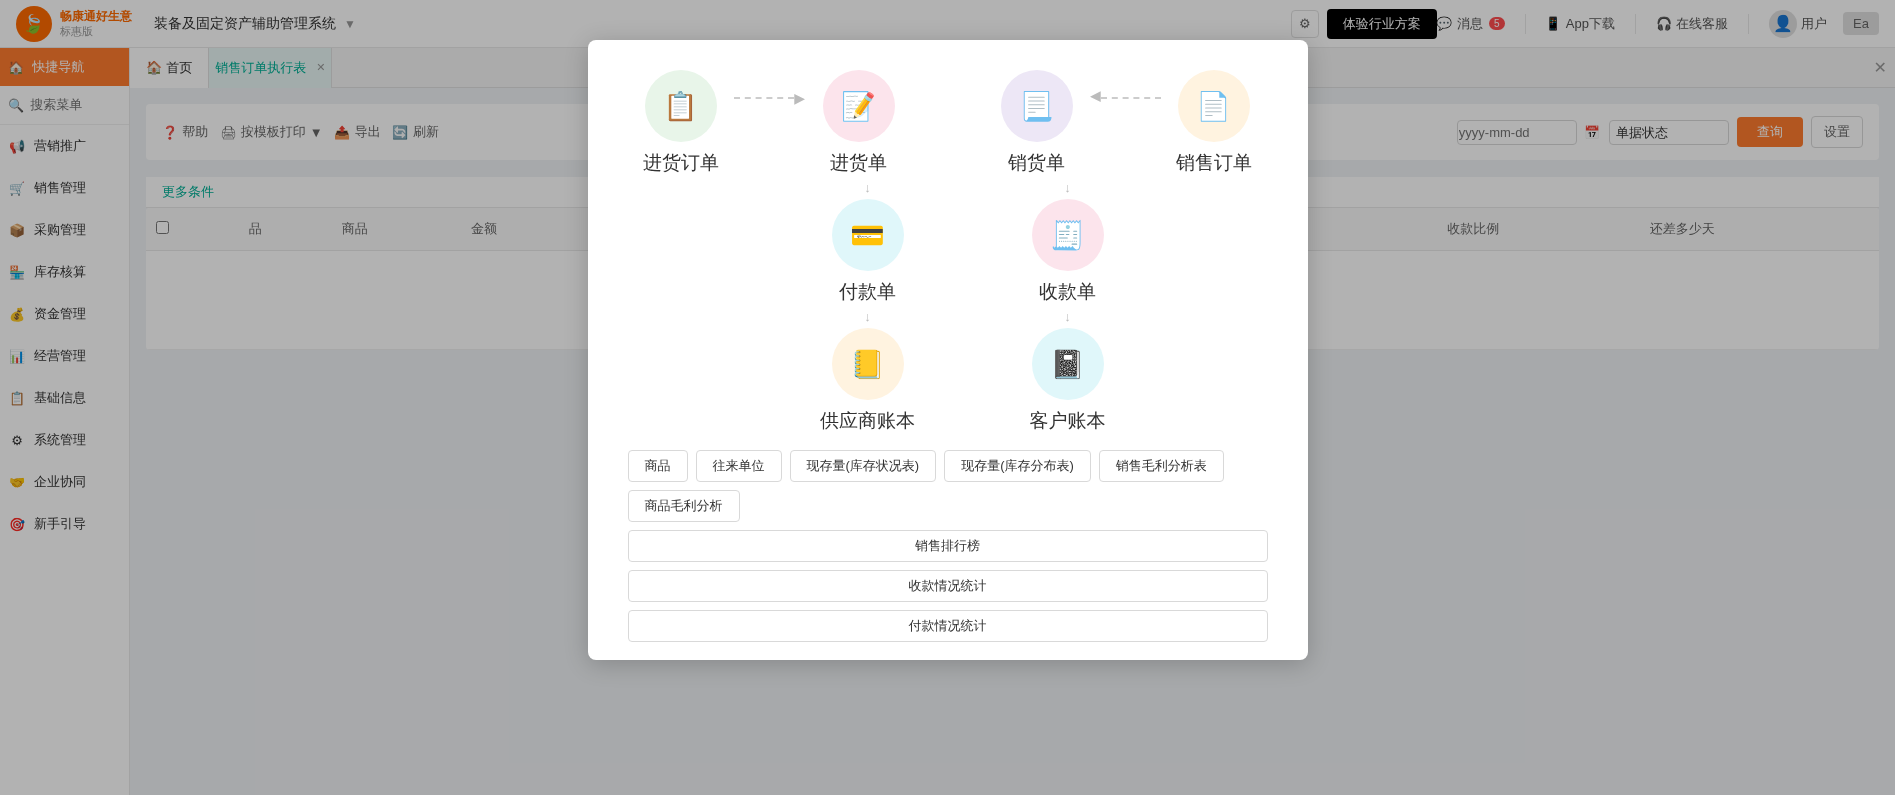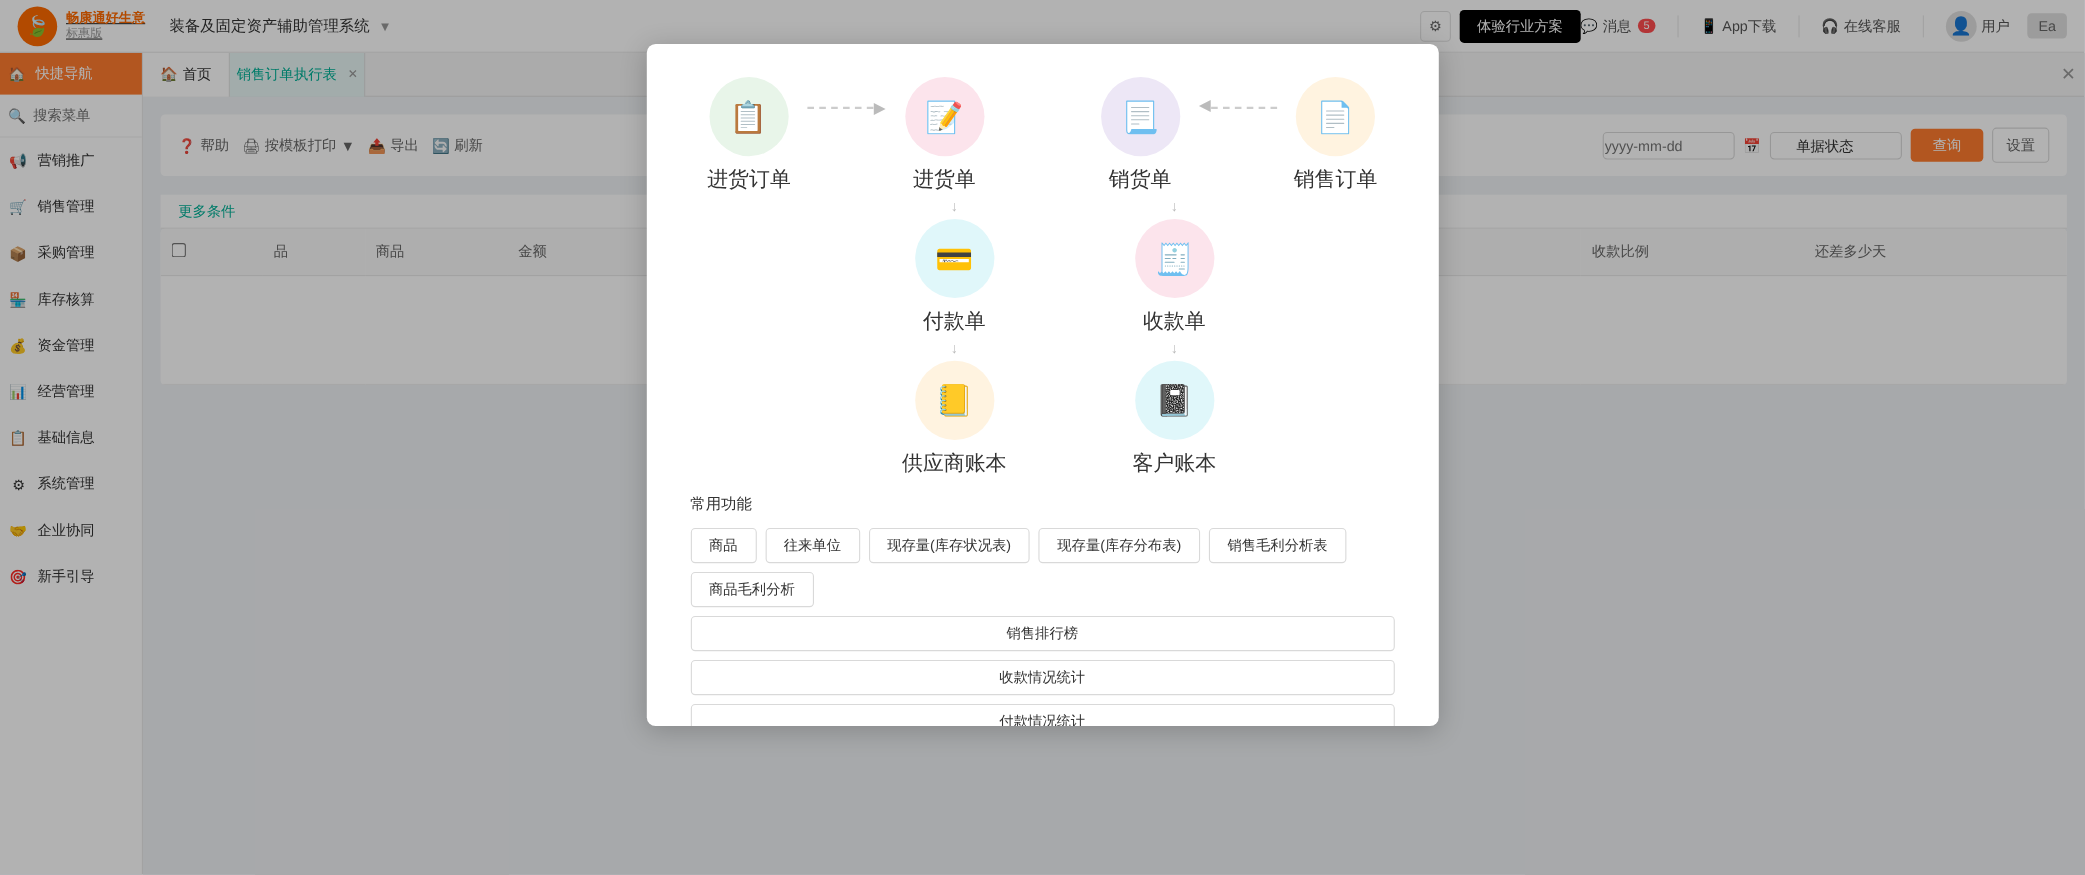--- a/index.html
+++ b/index.html
@@ -9,21 +9,21 @@
     .app-wrapper { display: flex; flex-direction: column; height: 795px; width: 1895px; }
     .top-bar { height: 48px; background: #fff; display: flex; align-items: center; padding: 0 16px; border-bottom: 1px solid #e8e8e8; flex-shrink: 0; }
     .main-area { display: flex; flex: 1; overflow: hidden; }
     .sidebar { width: 130px; background: #fff; border-right: 1px solid #e8e8e8; flex-shrink: 0; display: flex; flex-direction: column; }
     .content-area { flex: 1; display: flex; flex-direction: column; overflow: hidden; }
     .tab-bar { height: 40px; background: #f5f5f5; display: flex; align-items: center; border-bottom: 1px solid #e0e0e0; flex-shrink: 0; }
 
     
     .logo-area { display: flex; align-items: center; gap: 8px; width: 130px; }
     .logo-icon { width: 36px; height: 36px; background: #ff6a00; border-radius: 50%; display: flex; align-items: center; justify-content: center; color: white; font-size: 18px; flex-shrink: 0; }
-    .logo-text { font-size: 11px; color: #333; line-height: 1.3; text-decoration: underline; }
+    .logo-text { font-size: 11px; color: #333; line-height: 1.3; }
     .system-title { display: flex; align-items: center; gap: 8px; margin-left: 8px; flex: 1; }
     .gear-btn { width: 28px; height: 28px; border: 1px solid #e0e0e0; border-radius: 4px; display: flex; align-items: center; justify-content: center; cursor: pointer; color: #666; }
     .experience-btn { background: #000000; color: white; border: none; padding: 6px 16px; border-radius: 4px; cursor: pointer; font-size: 13px; margin-left: 8px; }
     .top-right { display: flex; align-items: center; gap: 16px; margin-left: auto; }
     .top-right-item { display: flex; align-items: center; gap: 4px; color: #555; font-size: 13px; cursor: pointer; }
     .badge { background: #ff4d4f; color: white; border-radius: 10px; font-size: 10px; padding: 1px 5px; margin-left: 2px; }
     .user-avatar { width: 28px; height: 28px; background: #e0e0e0; border-radius: 50%; display: flex; align-items: center; justify-content: center; color: #999; font-size: 16px; }
 
     
     .sidebar-search { padding: 10px 8px; border-bottom: 1px solid #f0f0f0; display: flex; align-items: center; gap: 6px; color: #666; cursor: pointer; }
@@ -34,21 +34,21 @@
     
     .tab-home { padding: 0 16px; height: 40px; display: flex; align-items: center; background: #fff; border-right: 1px solid #e0e0e0; color: #333; cursor: pointer; font-size: 13px; }
     .tab-item { padding: 0 6px; height: 40px; display: flex; align-items: center; gap: 6px; background: #e8f7f5; border-right: 1px solid #e0e0e0; color: #00b096; cursor: pointer; font-size: 13px; }
     .tab-close { color: #999; font-size: 11px; cursor: pointer; margin-left: 4px; }
     .tab-bar-right { margin-left: auto; padding-right: 8px; cursor: pointer; color: #999; font-size: 16px; }
     .page-header-actions { display: flex; align-items: center; gap: 12px; }
     .header-action { display: flex; align-items: center; gap: 4px; color: #666; cursor: pointer; font-size: 13px; }
     .query-btn { background: #ff7c2e; color: white; border: none; padding: 6px 20px; border-radius: 4px; cursor: pointer; font-size: 13px; }
     .setting-btn { background: #fff; color: #666; border: 1px solid #d9d9d9; padding: 6px 12px; border-radius: 4px; cursor: pointer; font-size: 13px; }
     .date-input { border: 1px solid #d9d9d9; border-radius: 4px; padding: 4px 1px; font-size: 13px; color: #999; width: 120px; }
-    .status-select { border: 1px solid #d9d9d9; border-radius: 4px; padding: 4px 24px 4px 23px; font-size: 13px; color: #333; min-width: 120px; appearance: none; background: #fff; }
+    .status-select { border: 1px solid #d9d9d9; border-radius: 4px; padding: 4px 24px 4px 6px; font-size: 13px; color: #333; min-width: 120px; appearance: none; background: #fff; }
     .expand-filter { color: #00b096; cursor: pointer; font-size: 13px; }
     .data-table { width: 100%; border-collapse: collapse; font-size: 13px; }
     .data-table th { background: #fafafa; color: #666; font-weight: normal; padding: 12px 10px; text-align: left; border-bottom: 1px solid #e8e8e8; white-space: nowrap; }
     .data-table td { padding: 12px 10px; border-bottom: 1px solid #f0f0f0; color: #333; }
     .empty-row td { text-align: center; color: #999; padding: 40px; }
 
     
     .modal-overlay { position: absolute; top: 0; left: 0; right: 0; bottom: 0; background: rgba(0,0,0,0.3); z-index: 100; display: flex; justify-content: center; align-items: flex-start; padding-top: 40px; }
     .modal { background: #fff; border-radius: 8px; width: 720px; max-height: 620px; overflow: hidden; box-shadow: 0 4px 24px rgba(0,0,0,0.2); }
     .modal-body { padding: 30px 40px 20px; }
@@ -359,21 +359,20 @@
 
               <div class="flow-item">
                 <div class="flow-circle teal-circle">
                   <span style="font-size:28px;color:#0097a7;">📓</span>
                 </div>
                 <span class="flow-label">客户账本</span>
               </div>
             </div>
 
             <div class="common-section">
-              <div class="common-title">常用功能</div>
               <div class="common-btns">
                 <button class="common-btn">商品</button>
                 <button class="common-btn">往来单位</button>
                 <button class="common-btn">现存量(库存状况表)</button>
                 <button class="common-btn">现存量(库存分布表)</button>
                 <button class="common-btn">销售毛利分析表</button>
                 <button class="common-btn">商品毛利分析</button>
               </div>
               <div class="common-btns" style="margin-top:8px;flex-direction:column;">
                 <button class="common-btn">销售排行榜</button>

